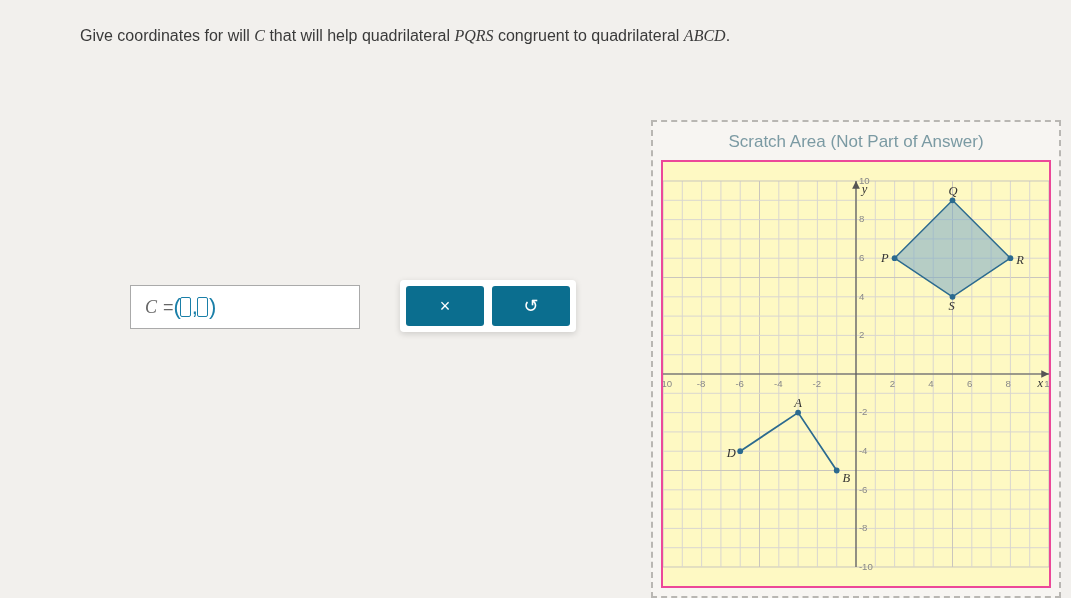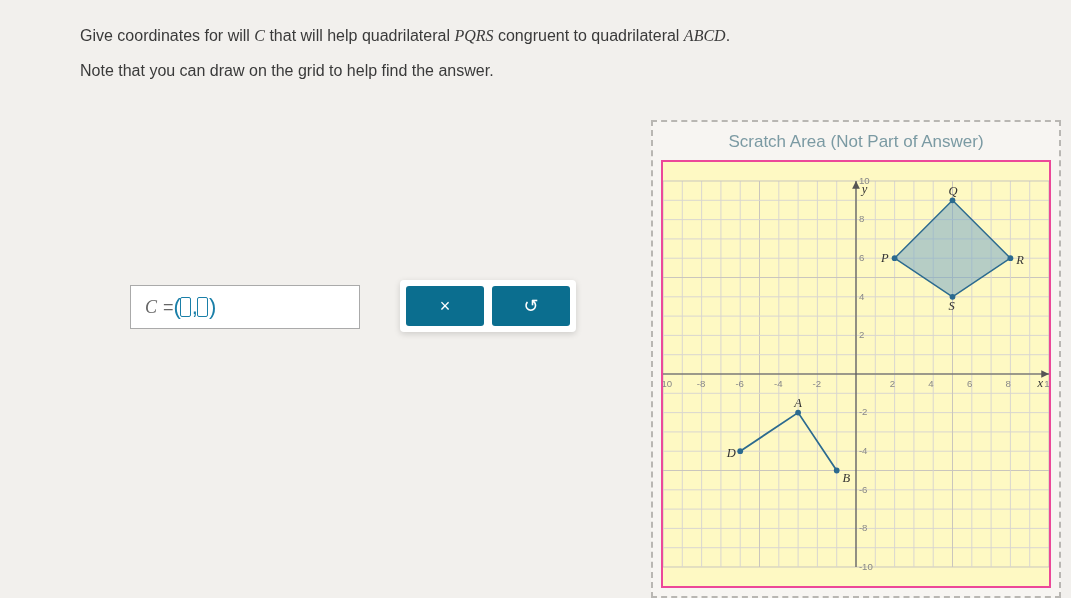--- a/index.html
+++ b/index.html
@@ -115,21 +115,20 @@
   .gridline { stroke:#d8d5d0; stroke-width:1; }
   .gridline5 { stroke:#c8c4bd; stroke-width:1; }
 </style>
 </head>
 <body>
 
 <div class="question">
   <div>
     <span>Give coordinates for will </span><span class="math">C</span><span> that will help quadrilateral </span><span class="math">PQRS</span><span> congruent to quadrilateral </span><span class="math">ABCD</span><span>.</span>
   </div>
-  <div>Note that you can draw on the grid to help find the answer.</div>
 </div>
 
 <div class="content-row">
   <div class="left-col">
     <div class="answer-box">
       <span class="math">C</span>
       <span> = </span>
       <span class="placeholder-slot">
         <span>(</span>
           <span class="box"></span>

